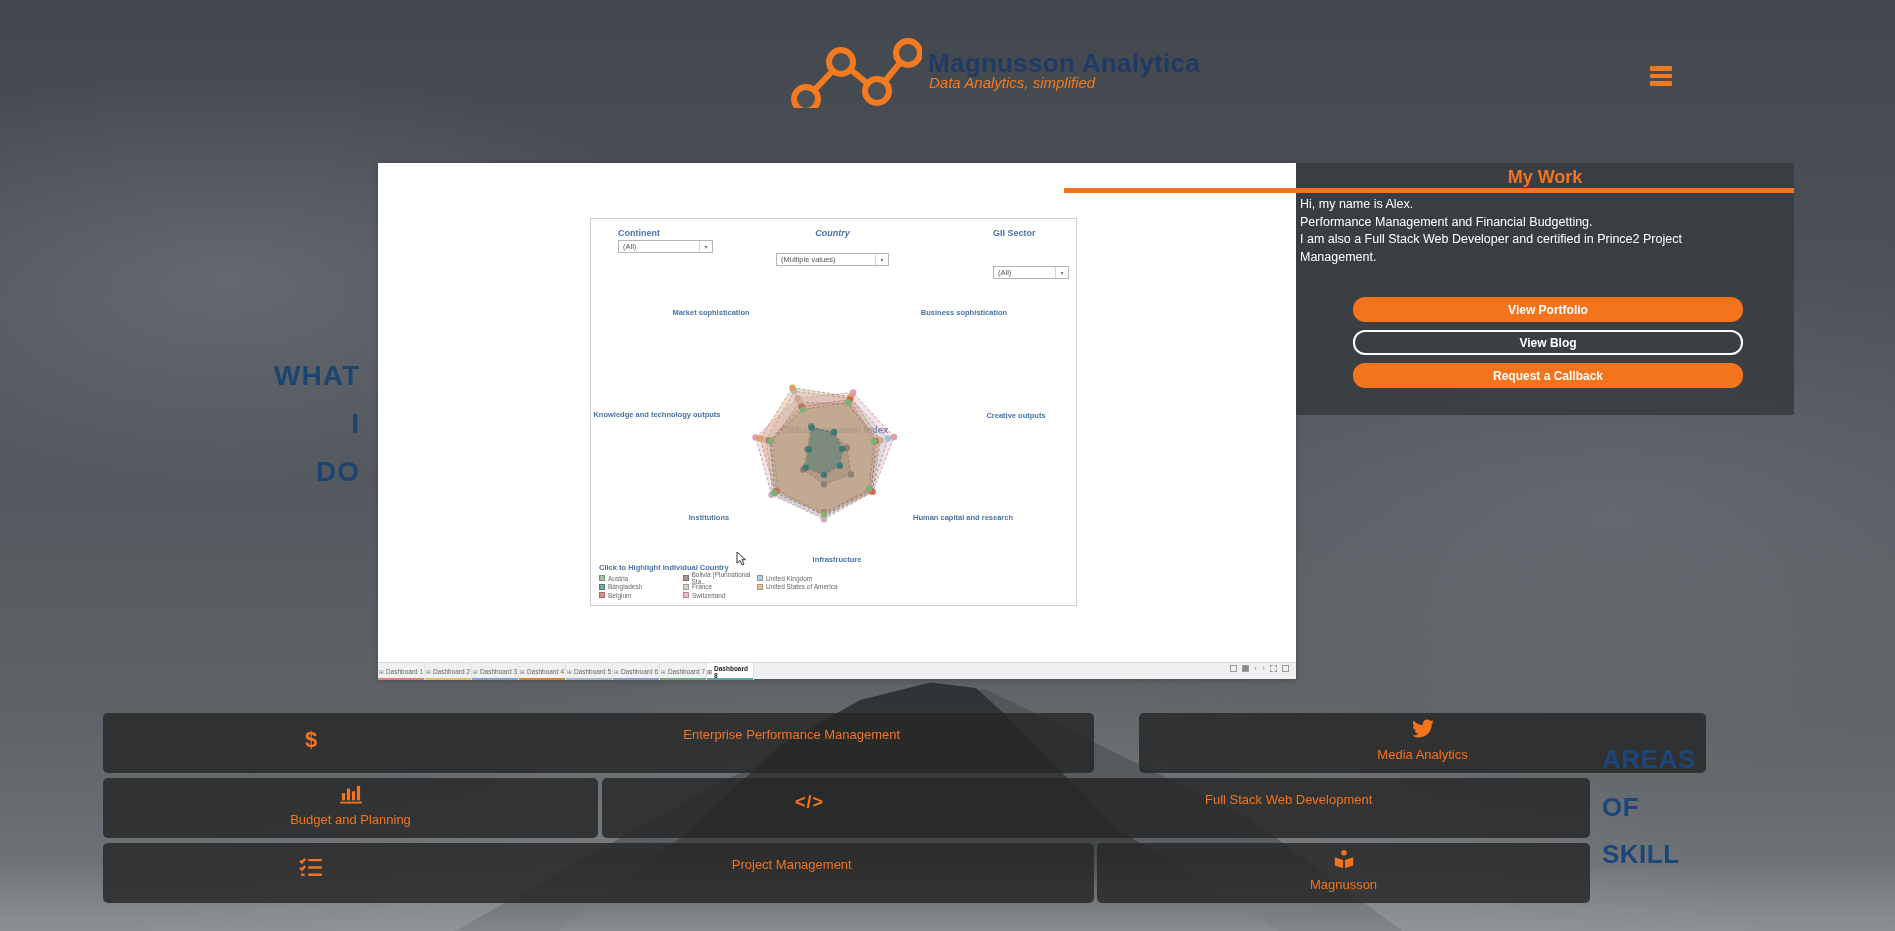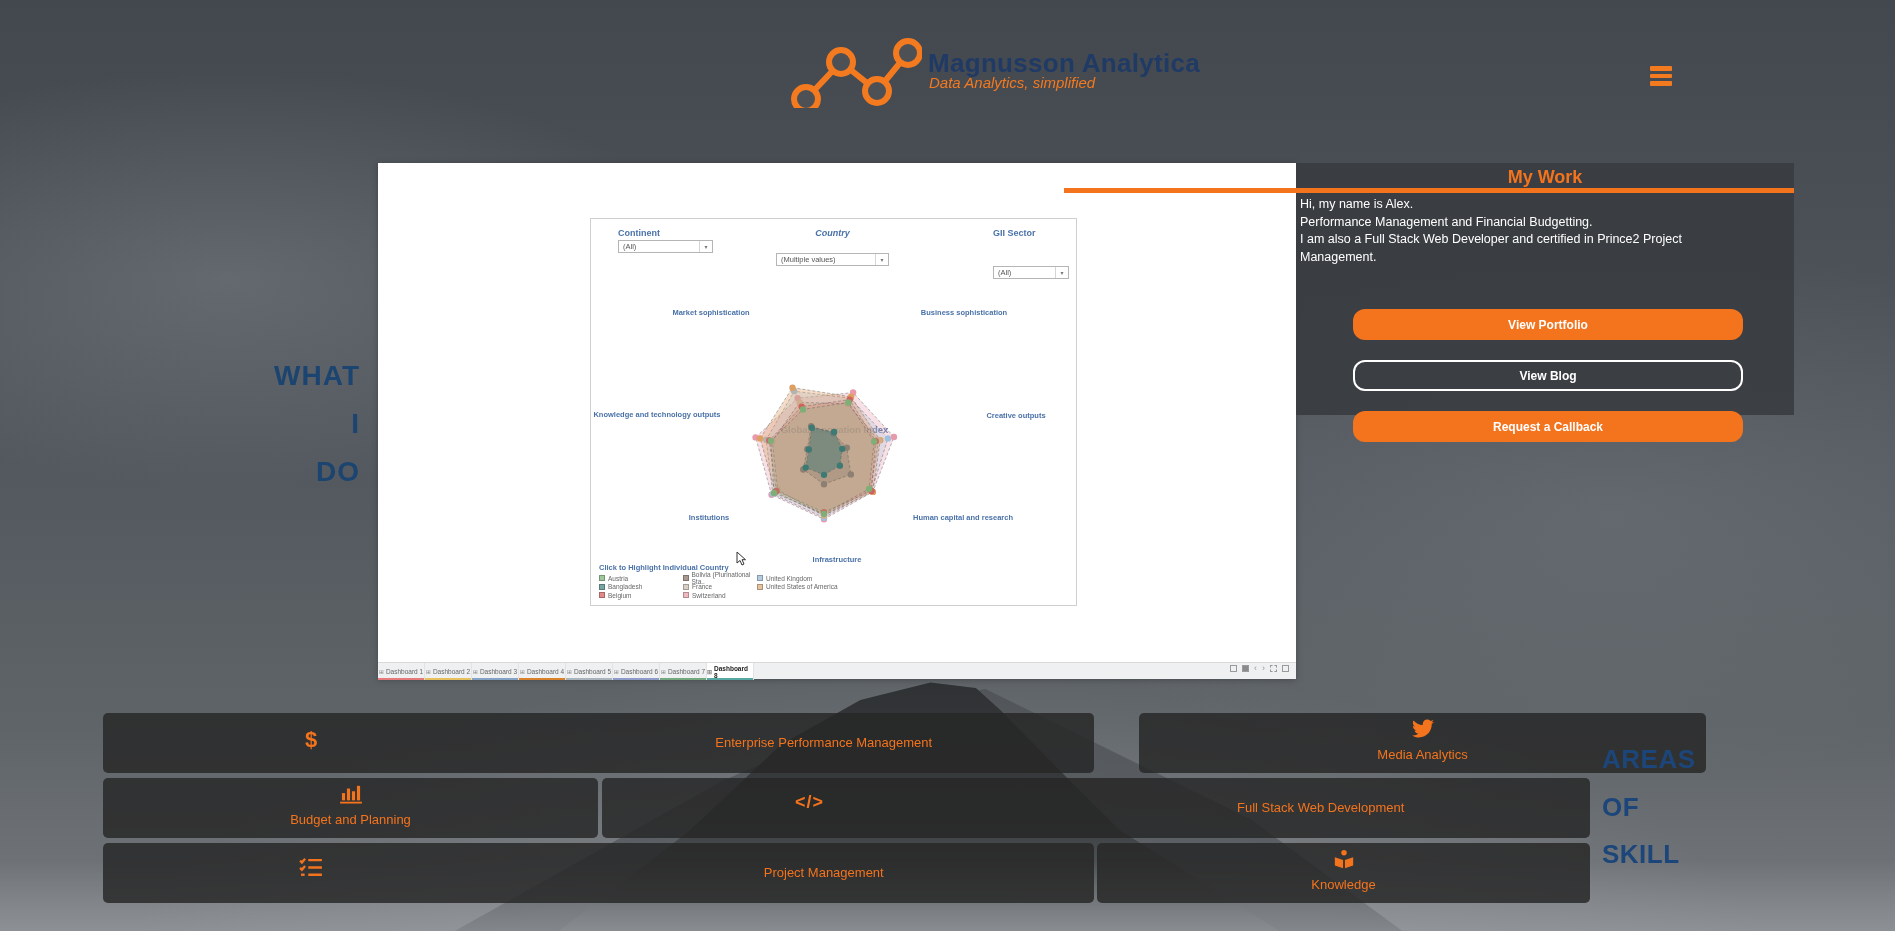--- a/index.html
+++ b/index.html
@@ -67,31 +67,31 @@
   .tb-arrow { color:#9a9a9a; font-size:9px; line-height:7px; }
 
   
   #my-work { left:1296px; top:163px; width:498px; height:252px; background:rgba(56,60,64,.90); }
   #my-work-title { left:1296px; top:167px; width:498px; text-align:center; color:#f4731d;
     font-size:18px; font-weight:bold; }
   #orange-rule { left:1064px; top:188px; width:730px; height:5px; background:#f4731d; }
   #my-work-text { left:1300px; top:196px; width:490px; text-align:left; color:#fff;
     font-size:12.5px; line-height:17.5px; }
   #my-work-buttons { left:1353px; top:297px; width:390px; display:flex; flex-direction:column; gap:8px; }
-  .pill-btn { height:31px; border-radius:12px; display:flex; align-items:center; justify-content:center;
-    color:#fff; font-size:12px; font-weight:bold; cursor:pointer;margin-top:12px; }
+  .pill-btn { height:25px; border-radius:12px; display:flex; align-items:center; justify-content:center;
+    color:#fff; font-size:12px; font-weight:bold; cursor:pointer; }
   .pill-btn.solid { background:#f4731d; }
   .pill-btn.outline { background:transparent; border:2px solid #ffffff; }
 
   
   .tile { position:absolute; background:rgba(38,38,38,.83); border-radius:5px; height:60px; cursor:pointer; }
   .tile .t-label { position:absolute; color:#f4731d; font-size:13px; white-space:nowrap; transform:translateX(-50%); }
   .tile .t-icon { position:absolute; color:#f4731d; transform:translateX(-50%); }
   .tile.wide .t-icon { left:21%; top:14px; }
-  .tile.wide .t-label { left:69.5%; top:22px;margin-left:32px; }
+  .tile.wide .t-label { left:69.5%; top:14px; }
   .tile.stack .t-icon { left:50%; top:6px; }
   .tile.stack .t-label { left:50%; top:34px; }
   .dollar-glyph { font-size:22px; font-weight:bold; }
   .code-glyph { font-size:18px; font-weight:bold; letter-spacing:1px; }
   #areas-of-skill { left:1602px; top:736px; color:#1c4679; font-size:26px; font-weight:bold; line-height:47.5px; letter-spacing:.5px; }
 
   
   #cursor { left:736px; top:551px; }
 </style>
 </head>
@@ -361,21 +361,21 @@
         <span class="t-label">Project Management</span>
       </div>
       <div class="tile abs stack" style="left: 1097px; top: 843px; width: 493px;">
         <span class="t-icon"><svg width="22" height="22" viewBox="0 0 24 24">
             <g fill="#f4731d">
               <circle cx="12" cy="4" r="3"></circle>
               <path d="M2,9 L11,12 L11,21 L2,18 Z"></path>
               <path d="M22,9 L13,12 L13,21 L22,18 Z"></path>
             </g>
           </svg></span>
-        <span class="t-label">Knowledge</span>
+        <span class="t-label">Magnusson</span>
       </div>
     </div>
   <div class="abs" id="areas-of-skill">
       <div>AREAS</div>
       <div>OF</div>
       <div>SKILL</div>
     </div>
 
   <svg class="abs" id="cursor" width="14" height="16">
     <path d="M1,1 L1,12 L4,9.5 L6,14 L8,13 L6,8.7 L9.5,8.7 Z" fill="#fff" stroke="#333" stroke-width="1"></path>

